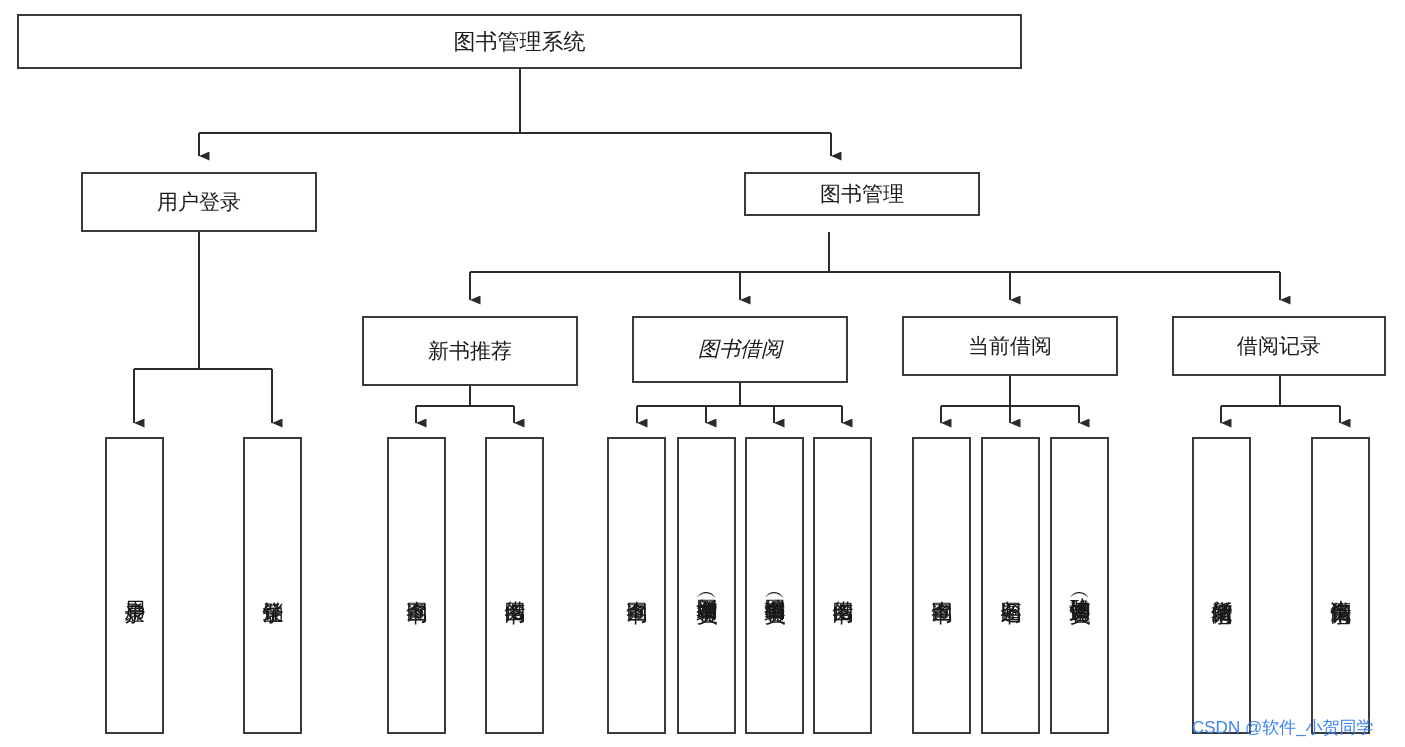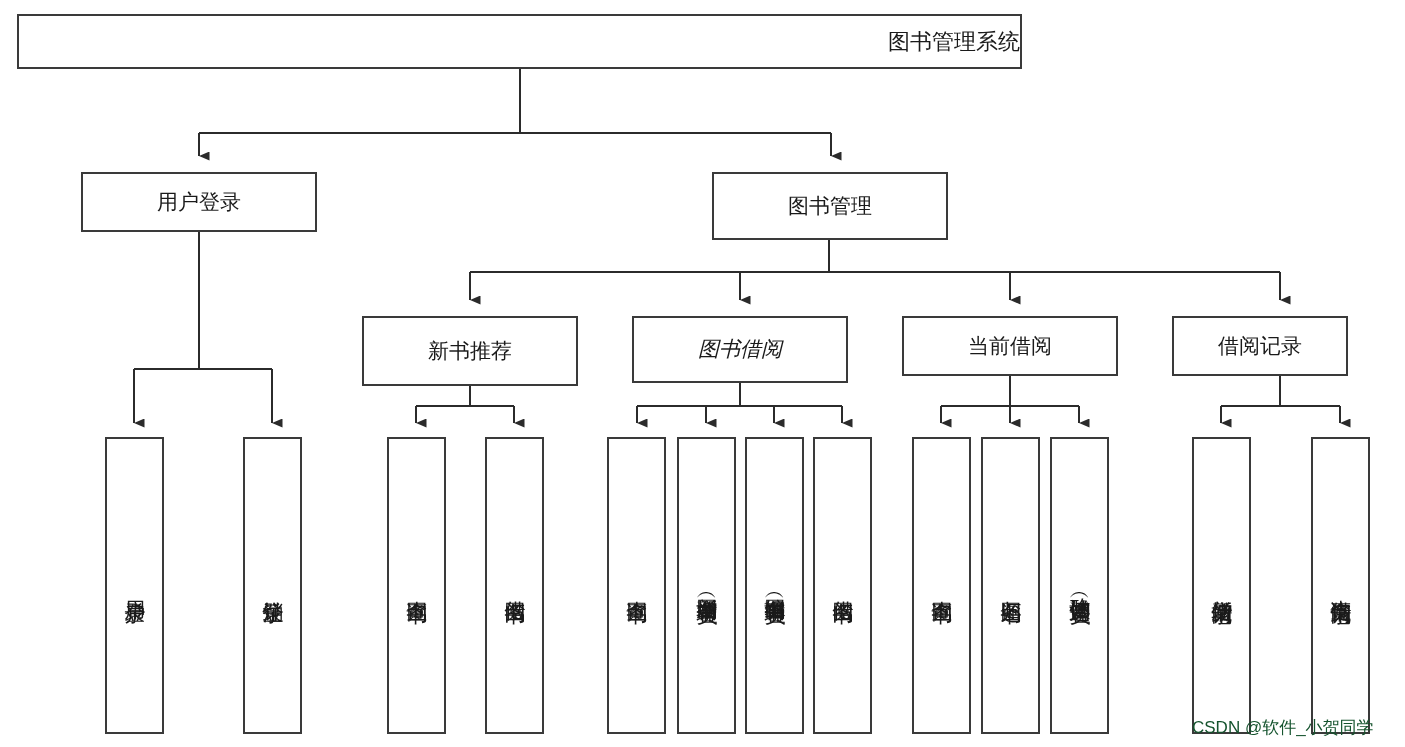--- a/index.html
+++ b/index.html
@@ -43,28 +43,27 @@
     writing-mode: vertical-rl;
     text-orientation: upright;
     align-items: center;
     justify-content: center;
     padding: 6px 0;
     text-align: center;
     letter-spacing: 1px;
   }
   .node.root {
     font-size: 22px;
-    justify-content: flex-end;
   }
   .watermark {
     position: absolute;
     left: 1192px;
     top: 716px;
     font-size: 17px;
-    color: #14532d;
+    color: #3b82f6;
     white-space: nowrap;
     user-select: none;
   }
 </style>
 </head>
 <body>
 
 <div id="canvas">
 
   <svg id="wires" viewBox="0 0 1405 747" xmlns="http://www.w3.org/2000/svg">
@@ -118,37 +117,37 @@
   </svg>
 
   <div class="node h root" style="left:17px; top:14px; width:1005px; height:55px;">
     <span>图书管理系统</span>
   </div>
 
   <div class="node h" style="left:81px; top:172px; width:236px; height:60px;">
     <span>用户登录</span>
   </div>
 
-  <div class="node h" style="left:712px; top:172px; width:236px; height:68px;">
+  <div class="node h" style="left:744px; top:172px; width:236px; height:44px;">
     <span>图书管理</span>
   </div>
 
   <div class="node h" style="left:362px; top:316px; width:216px; height:70px;">
     <span>新书推荐</span>
   </div>
 
   <div class="node h" style="left:632px; top:316px; width:216px; height:67px;font-style:italic;">
     <span>图书借阅</span>
   </div>
 
   <div class="node h" style="left:902px; top:316px; width:216px; height:60px;text-align:right;">
     <span>当前借阅</span>
   </div>
 
-  <div class="node h" style="left:1172px; top:316px; width:176px; height:60px;">
+  <div class="node h" style="left:1172px; top:316px; width:214px; height:60px;">
     <span>借阅记录</span>
   </div>
 
   <div class="node v" style="left:105px; top:437px; width:59px; height:297px;">
     <span>用户登录</span>
   </div>
 
   <div class="node v" style="left:243px; top:437px; width:59px; height:297px;">
     <span>注销登录</span>
   </div>

